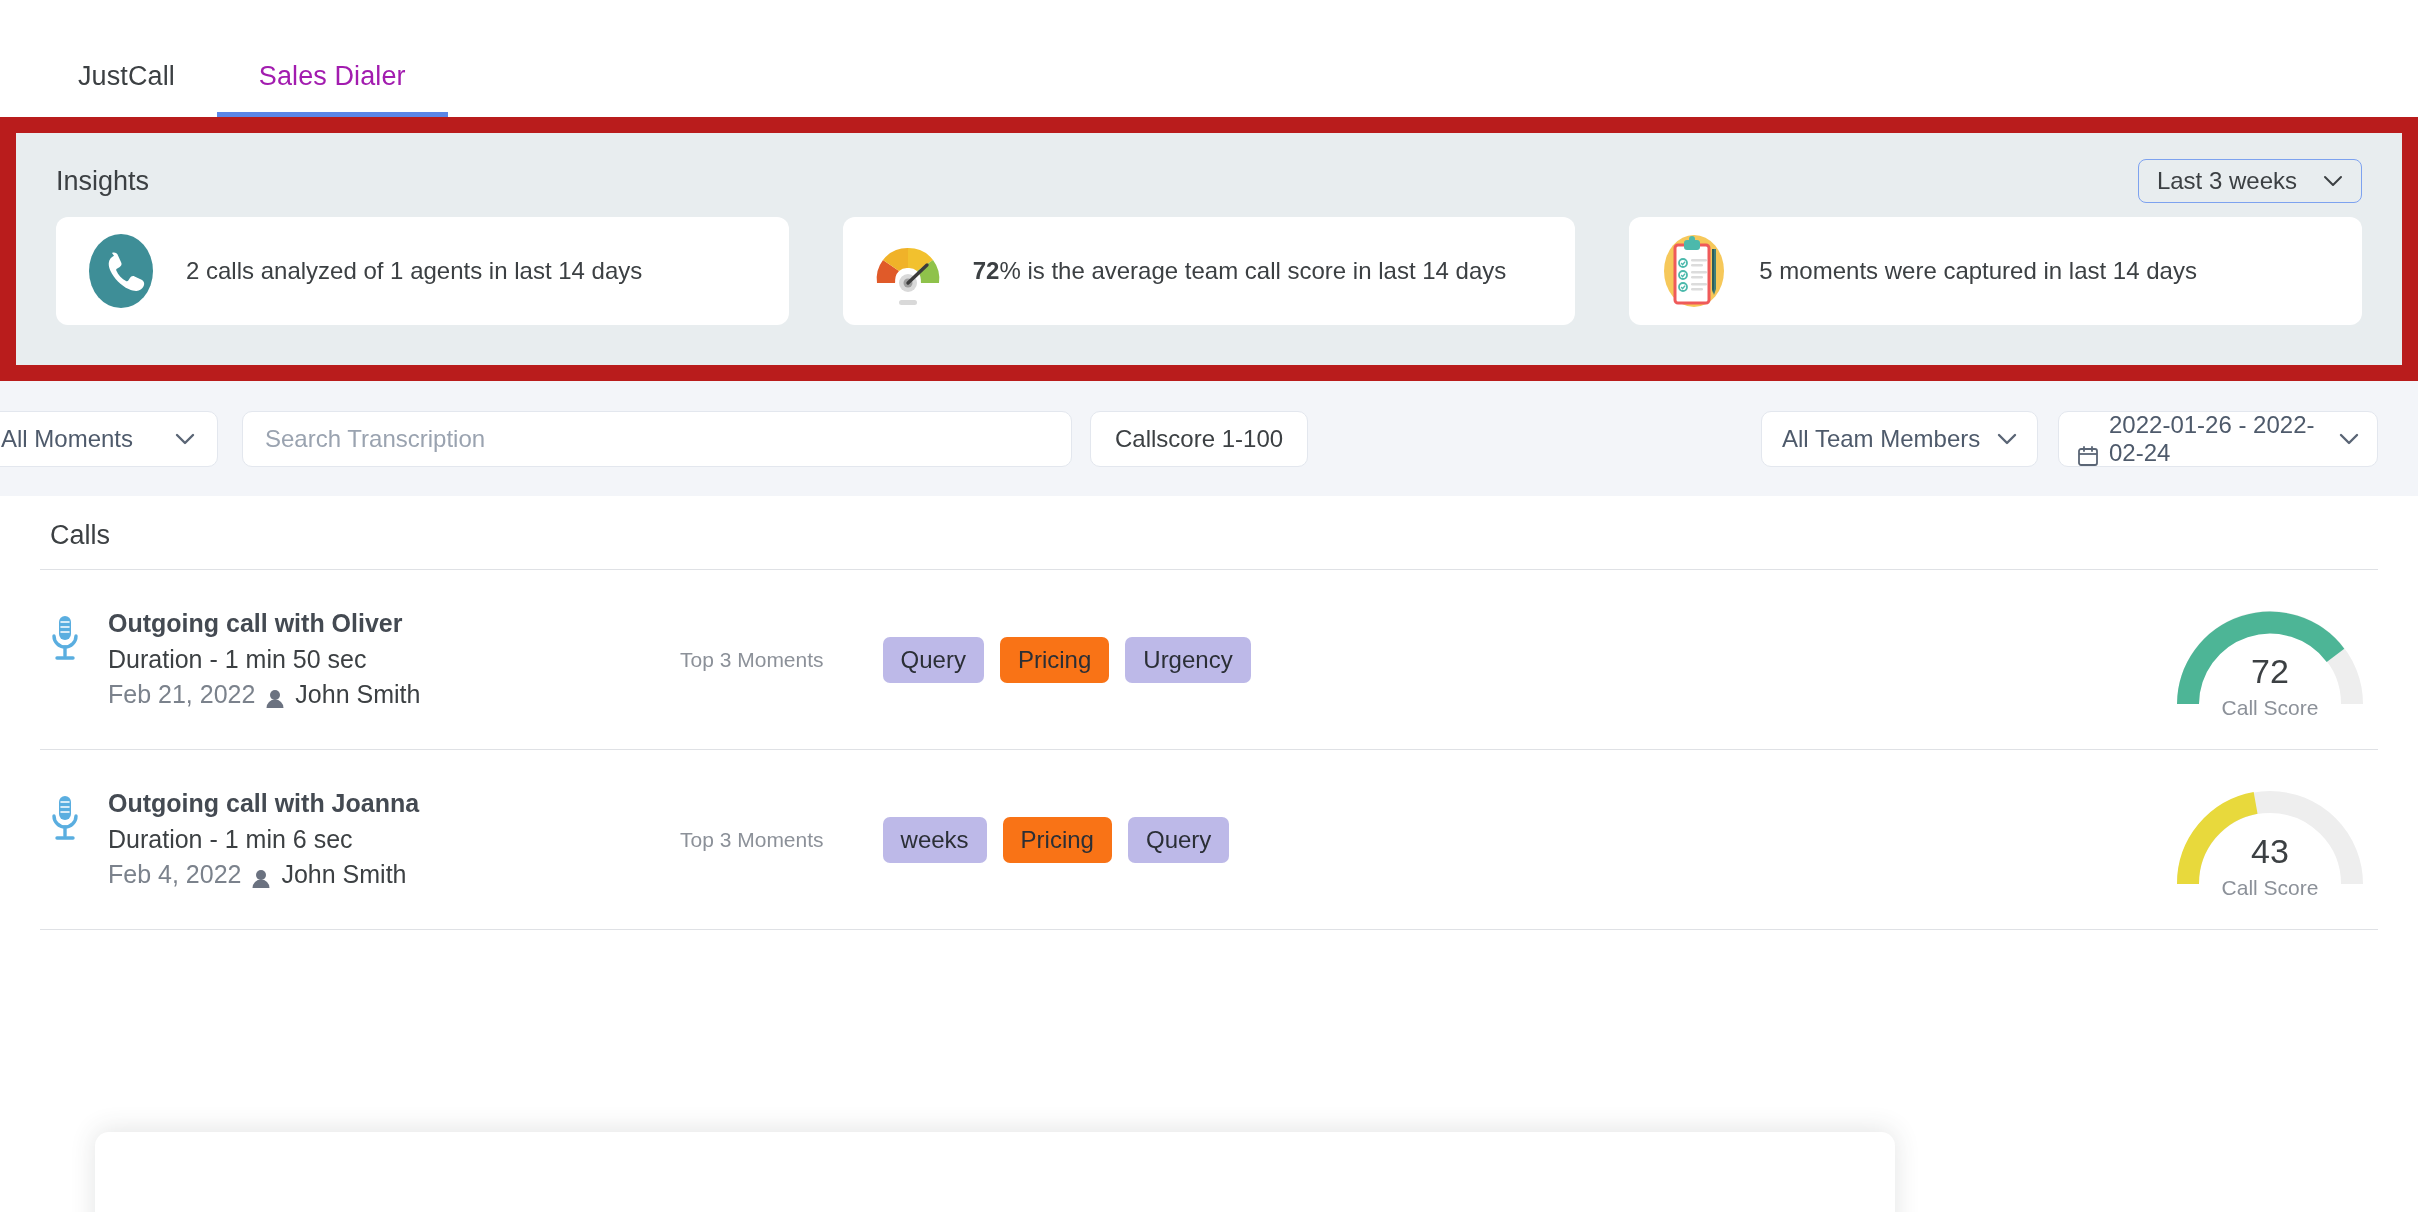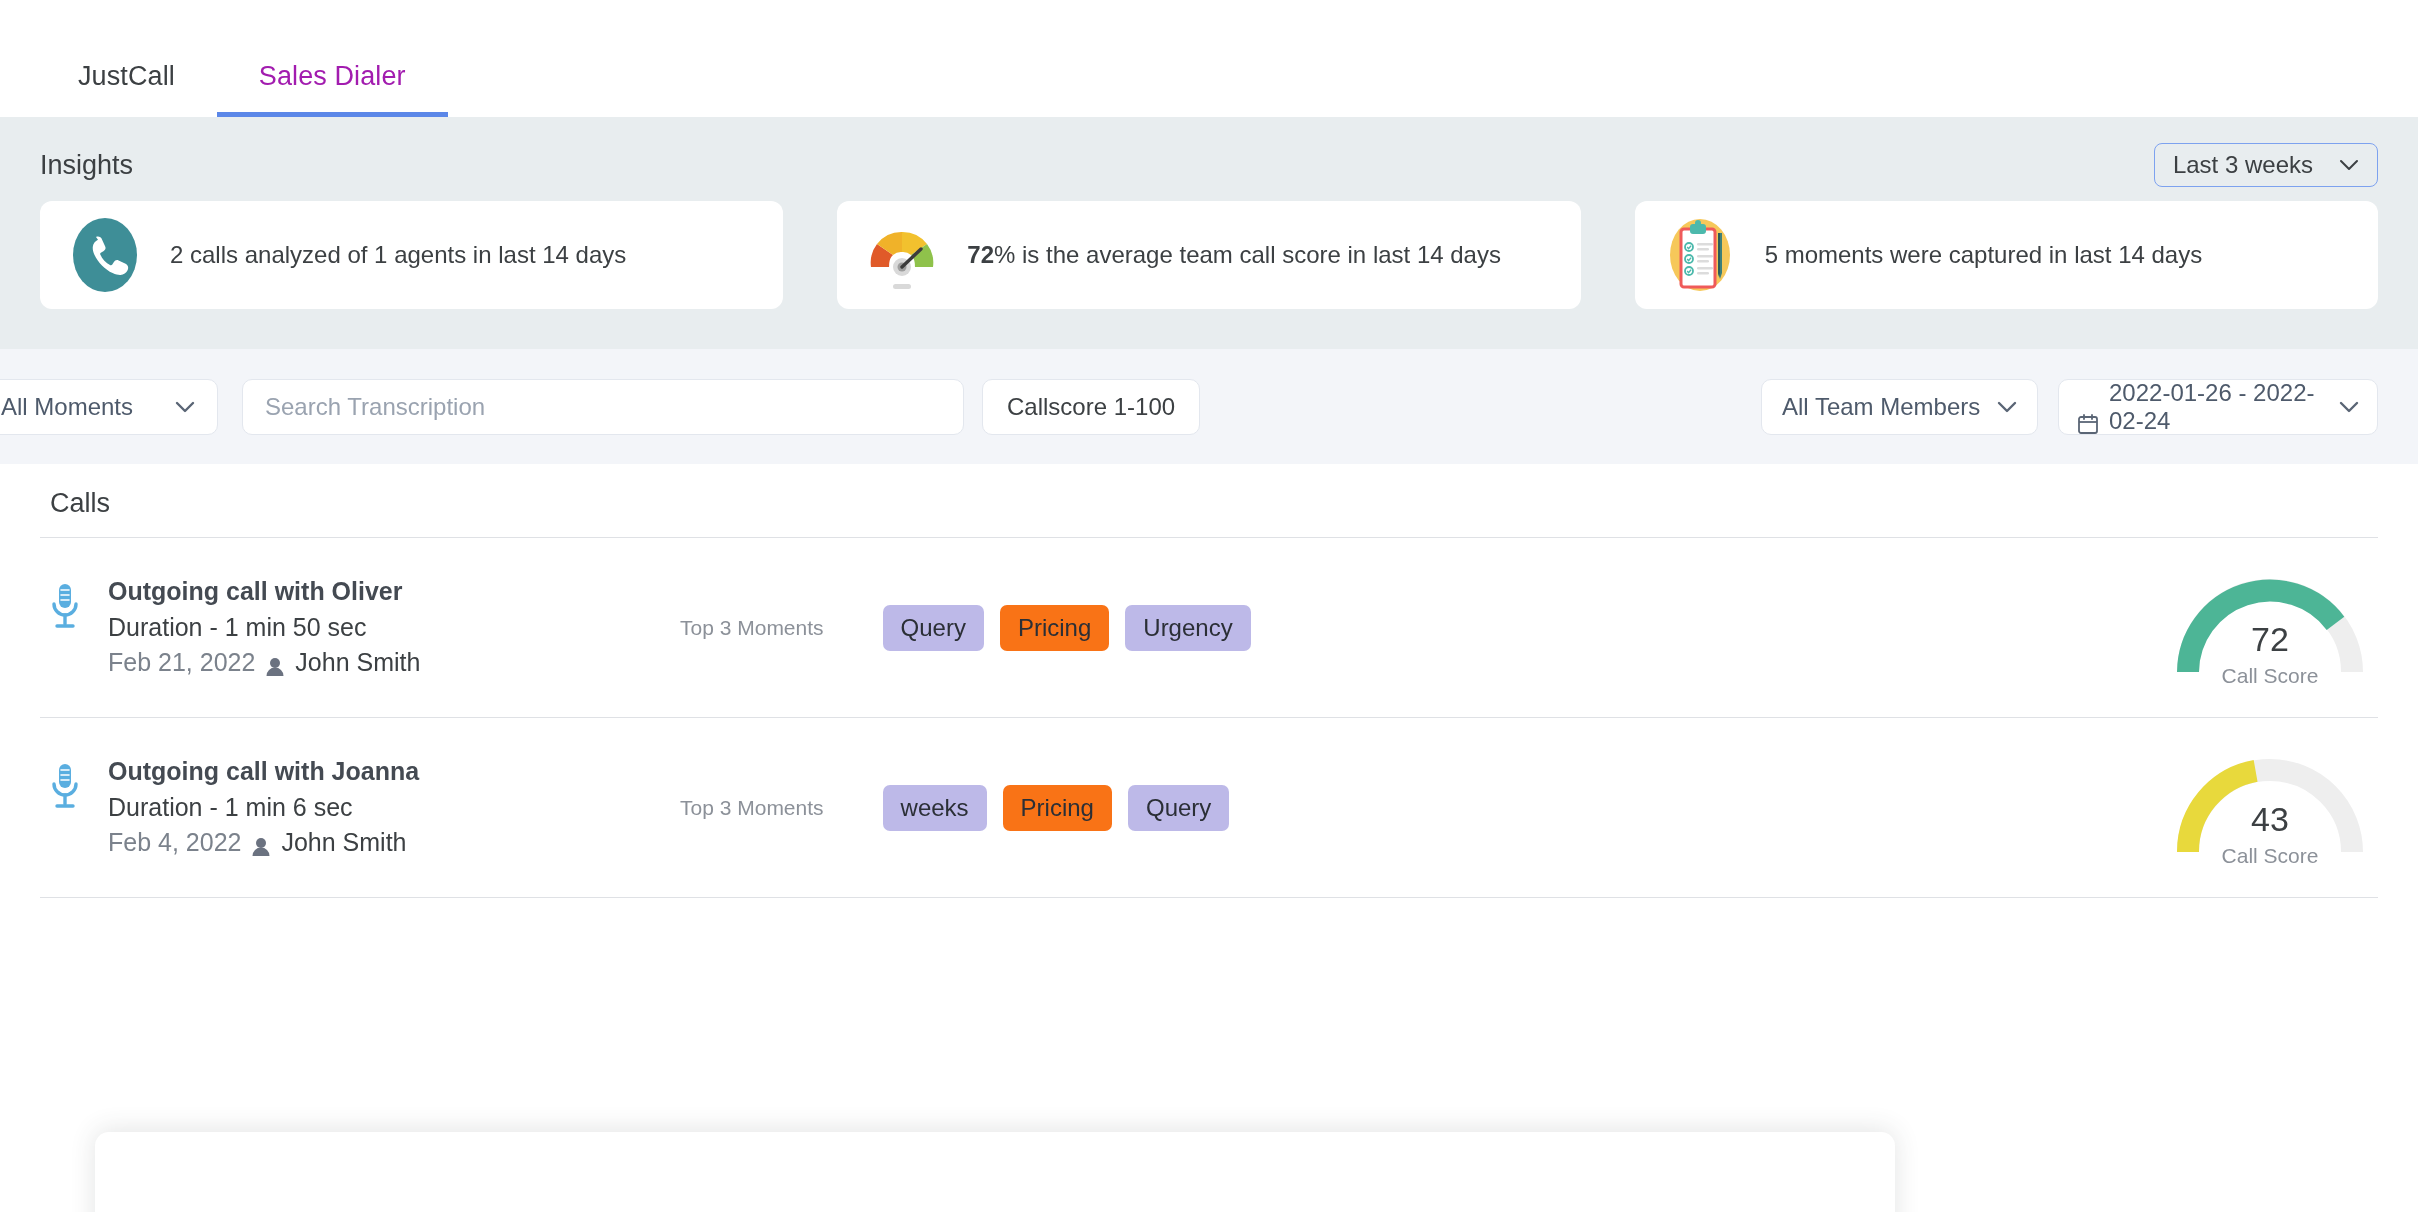--- a/index.html
+++ b/index.html
@@ -40,21 +40,21 @@
   }
   .tab:first-child { margin-left: 36px; }
   .tab.active {
     color: #a21caf;
     border-bottom-color: #5b87e8;
   }
 
   
   .insights-wrap {
     background: #b91c1c;
-    padding: 0;
+    padding: 16px;
   }
   .insights {
     background: #e8edef;
     padding: 22px 40px 40px 40px;
     box-sizing: border-box;
   }
   .insights-head {
     display: flex;
     align-items: center;
     justify-content: space-between;
@@ -133,21 +133,21 @@
     color: #4e5a6b;
   }
   .sel-moments {
     width: 258px;
     margin-left: -40px;
     padding: 0 22px 0 40px;
     justify-content: space-between;
     cursor: pointer;
   }
   .search-box {
-    width: 722px;
+    width: 830px;
     margin-left: 24px;
     padding: 0 20px;
   }
   .search-box input {
     border: 0;
     outline: 0;
     width: 100%;
     font-size: 24px;
     font-family: "Liberation Sans", sans-serif;
     color: #4e5a6b;

